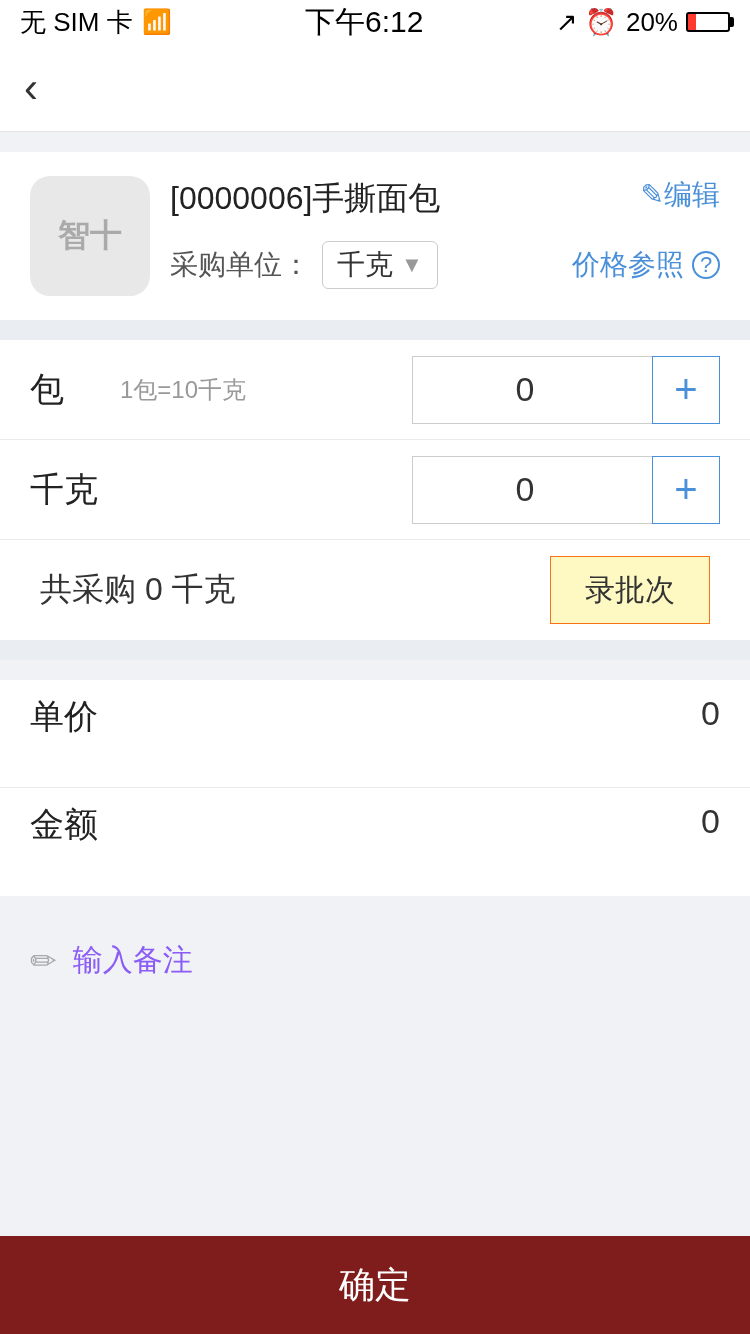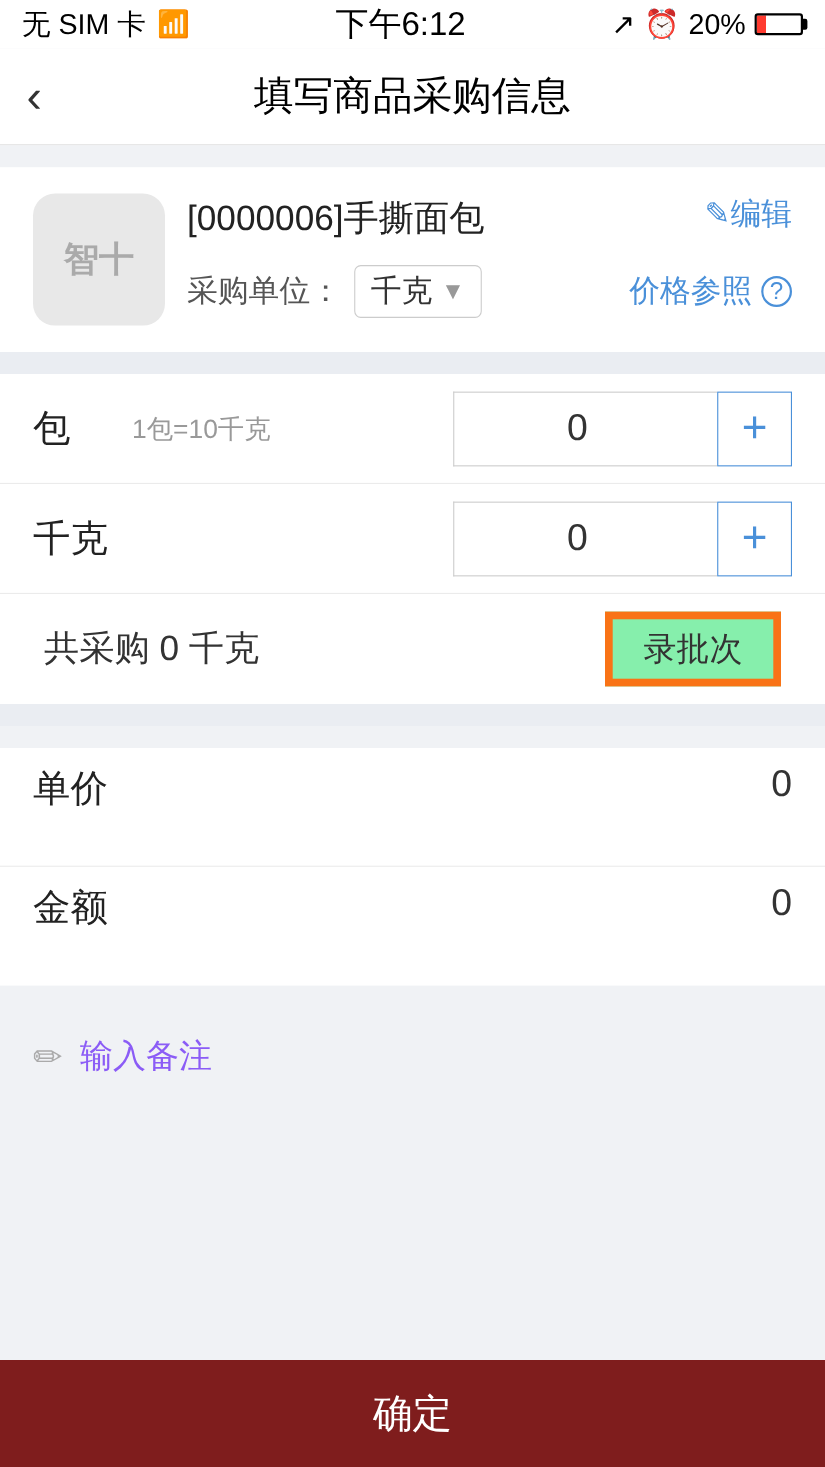--- a/index.html
+++ b/index.html
@@ -212,22 +212,22 @@
       margin-bottom: 0;
     }
     .total-label {
       font-size: 32px;
       color: #333;
     }
     .batch-btn {
       margin-left: auto;
       width: 160px;
       height: 68px;
-      border: 7px solid #f97316;
-      background: #86efac;
+      border: 1px solid #f97316;
+      background: #fef9c3;
       font-size: 30px;
       color: #333;
       display: flex;
       align-items: center;
       justify-content: center;
       cursor: pointer;
     }
 
     
     .info-section {
@@ -305,21 +305,20 @@
   <div class="status-right">
     <span>↗</span>
     <span>⏰</span>
     <span>20%</span>
     <span class="battery-icon"></span>
   </div>
 </div>
 
 <div class="nav-bar">
   <span class="nav-back">‹</span>
-  <span class="nav-title">填写商品采购信息</span>
 </div>
 
 <div class="product-card">
   <div class="product-thumb">
     <span class="logo-text">智十</span>
   </div>
   <div class="product-info">
     <div class="product-name">[0000006]手撕面包</div>
     <div class="product-unit-row">
       <span class="unit-label">采购单位：</span>

